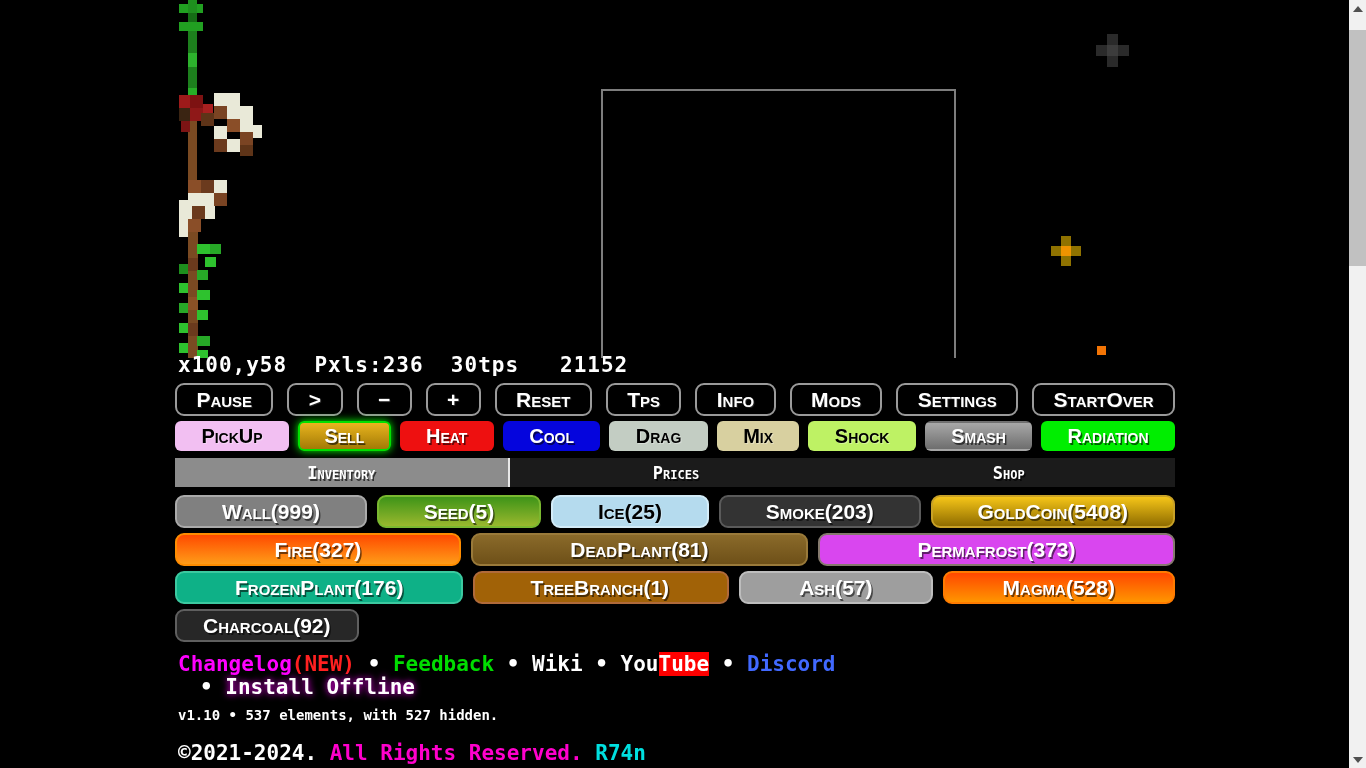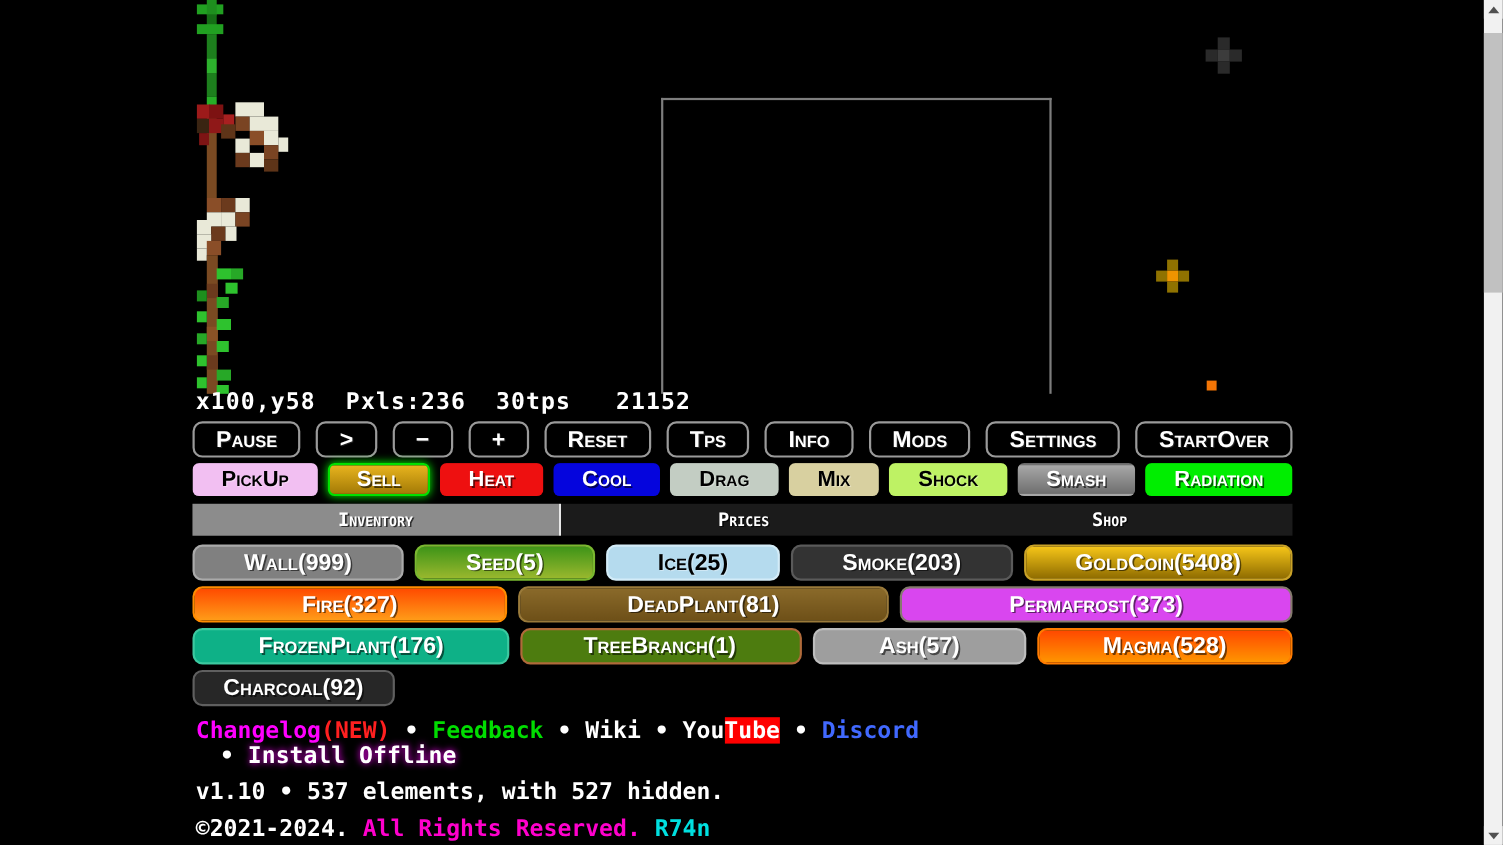--- a/index.html
+++ b/index.html
@@ -50,21 +50,21 @@
   .elem.lightText { color:#fff; text-shadow:1.5px 1.5px 0 rgba(0,0,0,.55); }
   .elem.darkText  { color:#000; text-shadow:1px 1px 0 rgba(255,255,255,.35); }
 
   #links { position:absolute; left:3px; top:653px; width:997px; font-size:21px;
            font-weight:bold; line-height:23px; }
   #links a { text-decoration:none; cursor:pointer; white-space:pre; }
   #links .sep { color:#fff; white-space:pre; }
   #links .line2 { padding-left:22px; }
   .glow { text-shadow:0 0 7px #ff00ff; }
 
-  #version { position:absolute; left:3px; top:707px; color:#fff; font-size:21px;
+  #version { position:absolute; left:3px; top:707px; color:#fff; font-size:14px;
              font-weight:bold; white-space:pre; }
   #copyright { position:absolute; left:3px; top:741px; font-size:21px; font-weight:bold;
                white-space:pre; }
 
   
   #scrollbar { position:absolute; right:0; top:0; width:17px; height:768px; background:#f1f1f1; }
   .sb-btn { position:absolute; left:0; width:17px; height:17px; background:#f1f1f1;
             display:flex; align-items:center; justify-content:center; cursor:pointer; }
   .sb-btn.up { top:0; } .sb-btn.down { bottom:0; }
   .tri-up { width:0; height:0; border-left:5px solid transparent; border-right:5px solid transparent;
@@ -194,21 +194,21 @@
           <button class="elem lightText grow" style="background: rgb(51, 51, 51); border-color: rgb(90, 90, 90);">Smoke(203)</button>
           <button class="elem lightText grow" style="background: linear-gradient(rgb(245, 197, 24), rgb(143, 108, 0)); border-color: rgb(201, 162, 39);">GoldCoin(5408)</button>
         </div>
         <div class="invrow">
           <button class="elem lightText grow" style="background: linear-gradient(rgb(255, 74, 0), rgb(255, 156, 24)); border-color: rgb(255, 140, 0);">Fire(327)</button>
           <button class="elem lightText grow" style="background: linear-gradient(rgb(138, 106, 42), rgb(110, 80, 24)); border-color: rgb(154, 122, 58);">DeadPlant(81)</button>
           <button class="elem lightText grow" style="background: #d946ef; border-color: rgb(133, 122, 110);">Permafrost(373)</button>
         </div>
         <div class="invrow">
           <button class="elem lightText grow" style="background: rgb(14, 177, 135); border-color: rgb(60, 201, 160);">FrozenPlant(176)</button>
-          <button class="elem lightText grow" style="background: #4d7c0f; border-color: rgb(176, 106, 58); padding-left: 23px;">TreeBranch(1)</button>
+          <button class="elem lightText grow" style="background: #a16207; border-color: rgb(176, 106, 58); padding-left: 23px;">TreeBranch(1)</button>
           <button class="elem lightText grow" style="background: rgb(158, 158, 158); border-color: rgb(189, 189, 189);">Ash(57)</button>
           <button class="elem lightText grow" style="background: linear-gradient(rgb(255, 72, 0), rgb(255, 149, 0)); border-color: rgb(255, 123, 0);">Magma(528)</button>
         </div>
         <div class="invrow">
           <button class="elem lightText" style="background: rgb(39, 39, 39); border-color: rgb(95, 95, 95);">Charcoal(92)</button>
         </div>
       </div>
     <div id="links">
         <div><a style="color: rgb(255, 0, 255);">Changelog</a><a style="color: rgb(255, 32, 32);">(NEW)</a><span class="sep" style="color: rgb(255, 255, 255);"> • </span><a style="color: rgb(0, 221, 0);">Feedback</a><span class="sep" style="color: rgb(255, 255, 255);"> • </span><a style="color: rgb(255, 255, 255);">Wiki</a><span class="sep" style="color: rgb(255, 255, 255);"> • </span><a style="color: rgb(255, 255, 255);">You</a><a style="color: rgb(255, 255, 255); background: rgb(255, 0, 0);">Tube</a><span class="sep" style="color: rgb(255, 255, 255);"> • </span><a style="color: rgb(65, 105, 255);">Discord</a></div>
         <div class="line2"><span class="sep" style="color: rgb(255, 255, 255);">• </span><a class="glow" style="color: #ffffff;">Install Offline</a></div>

